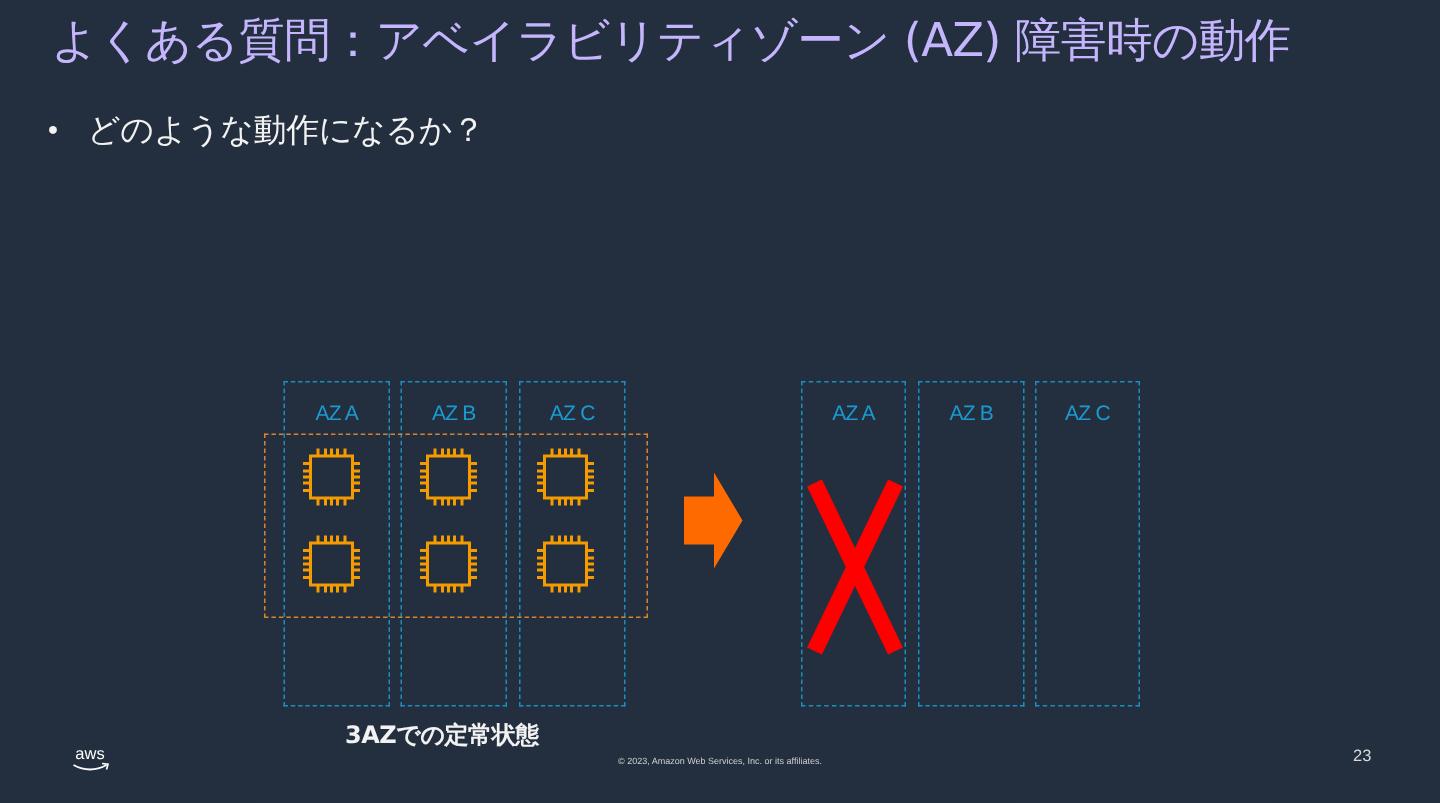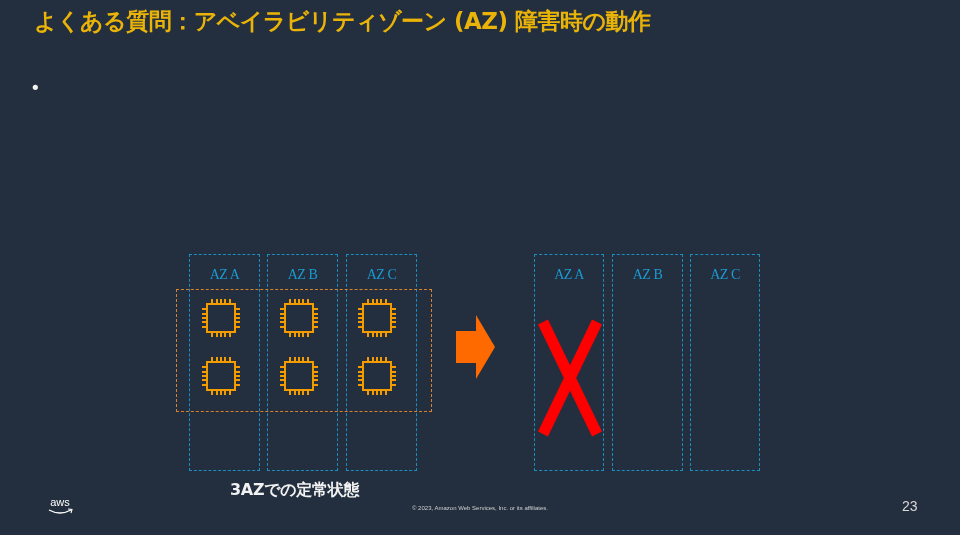--- a/index.html
+++ b/index.html
@@ -4,69 +4,70 @@
   <style>
     html, body { margin: 0; padding: 0; }
     body {
       width: 960px; height: 535px; overflow: hidden;
       background: #232f3e; position: relative;
       font-family: "DejaVu Sans", "Liberation Sans", sans-serif;
       color: #ffffff;
     }
     .title {
       position: absolute; left: 34px; top: 6px;
-      font-size: 23px; font-weight: 700; letter-spacing: -0.5px;
-      white-space: nowrap; color: #eab308;
+      font-size: 31px; font-weight: 400; letter-spacing: -0.5px;
+      white-space: nowrap; color: #c4b5fd;
     }
     .bullet-wrap {
       position: absolute; left: 30px; top: 74px;
       font-size: 22px; line-height: 28px; color: #f2f2f2;
     }
     .bullet-dot {
       position: absolute; left: 0; top: 0; font-size: 18px;
     }
     .bullet-text { margin-left: 28px; white-space: nowrap; letter-spacing: -0.3px; }
     .abs { position: absolute; }
     .az-box {
       position: absolute; box-sizing: border-box;
       border: 1.5px dashed #1b8dbf;
     }
     .az-label {
       position: absolute; left: 0; right: 0; top: 12px;
       text-align: center; color: #1a9ad1; font-size: 14px;
-      font-family: Liberation Serif, serif; letter-spacing: -0.5px;
+      font-family: Liberation Sans, sans-serif; letter-spacing: -0.5px;
     }
     .group-box {
       position: absolute; box-sizing: border-box;
       border: 1.5px dashed #d9822b;
     }
     .chip { position: absolute; width: 42px; height: 42px; }
     .caption {
       position: absolute; left: 230px; top: 480px;
       font-size: 16px; color: #f2f2f2; letter-spacing: -0.3px; font-weight: bold;
     }
     .footer-copy {
       position: absolute; left: 0; right: 0; top: 505px;
       text-align: center; font-size: 6px; color: #d0d0d0;
       font-family: "Liberation Sans", sans-serif;
     }
     .page-num {
       position: absolute; left: 902px; top: 498px;
-      font-size: 14px; color: #d8d8d8;
+      font-size: 11px; color: #d8d8d8;
       font-family: "Liberation Sans", sans-serif;
     }
     .aws-logo { position: absolute; left: 44px; top: 495px; width: 32px; height: 22px; }
   </style>
 </head>
 <body>
 
 <div class="title">よくある質問：アベイラビリティゾーン (AZ) 障害時の動作</div>
 
 <div class="bullet-wrap">
   <span class="bullet-dot">•</span>
+  <div class="bullet-text">どのような動作になるか？</div>
 </div>
 
 <div>
   <div class="az-box" style="left:189px; top:254px; width:71px; height:217px;">
     <div class="az-label">AZ A</div>
   </div>
   <div class="az-box" style="left:267px; top:254px; width:71px; height:217px;">
     <div class="az-label">AZ B</div>
   </div>
   <div class="az-box" style="left:346px; top:254px; width:71px; height:217px;">

